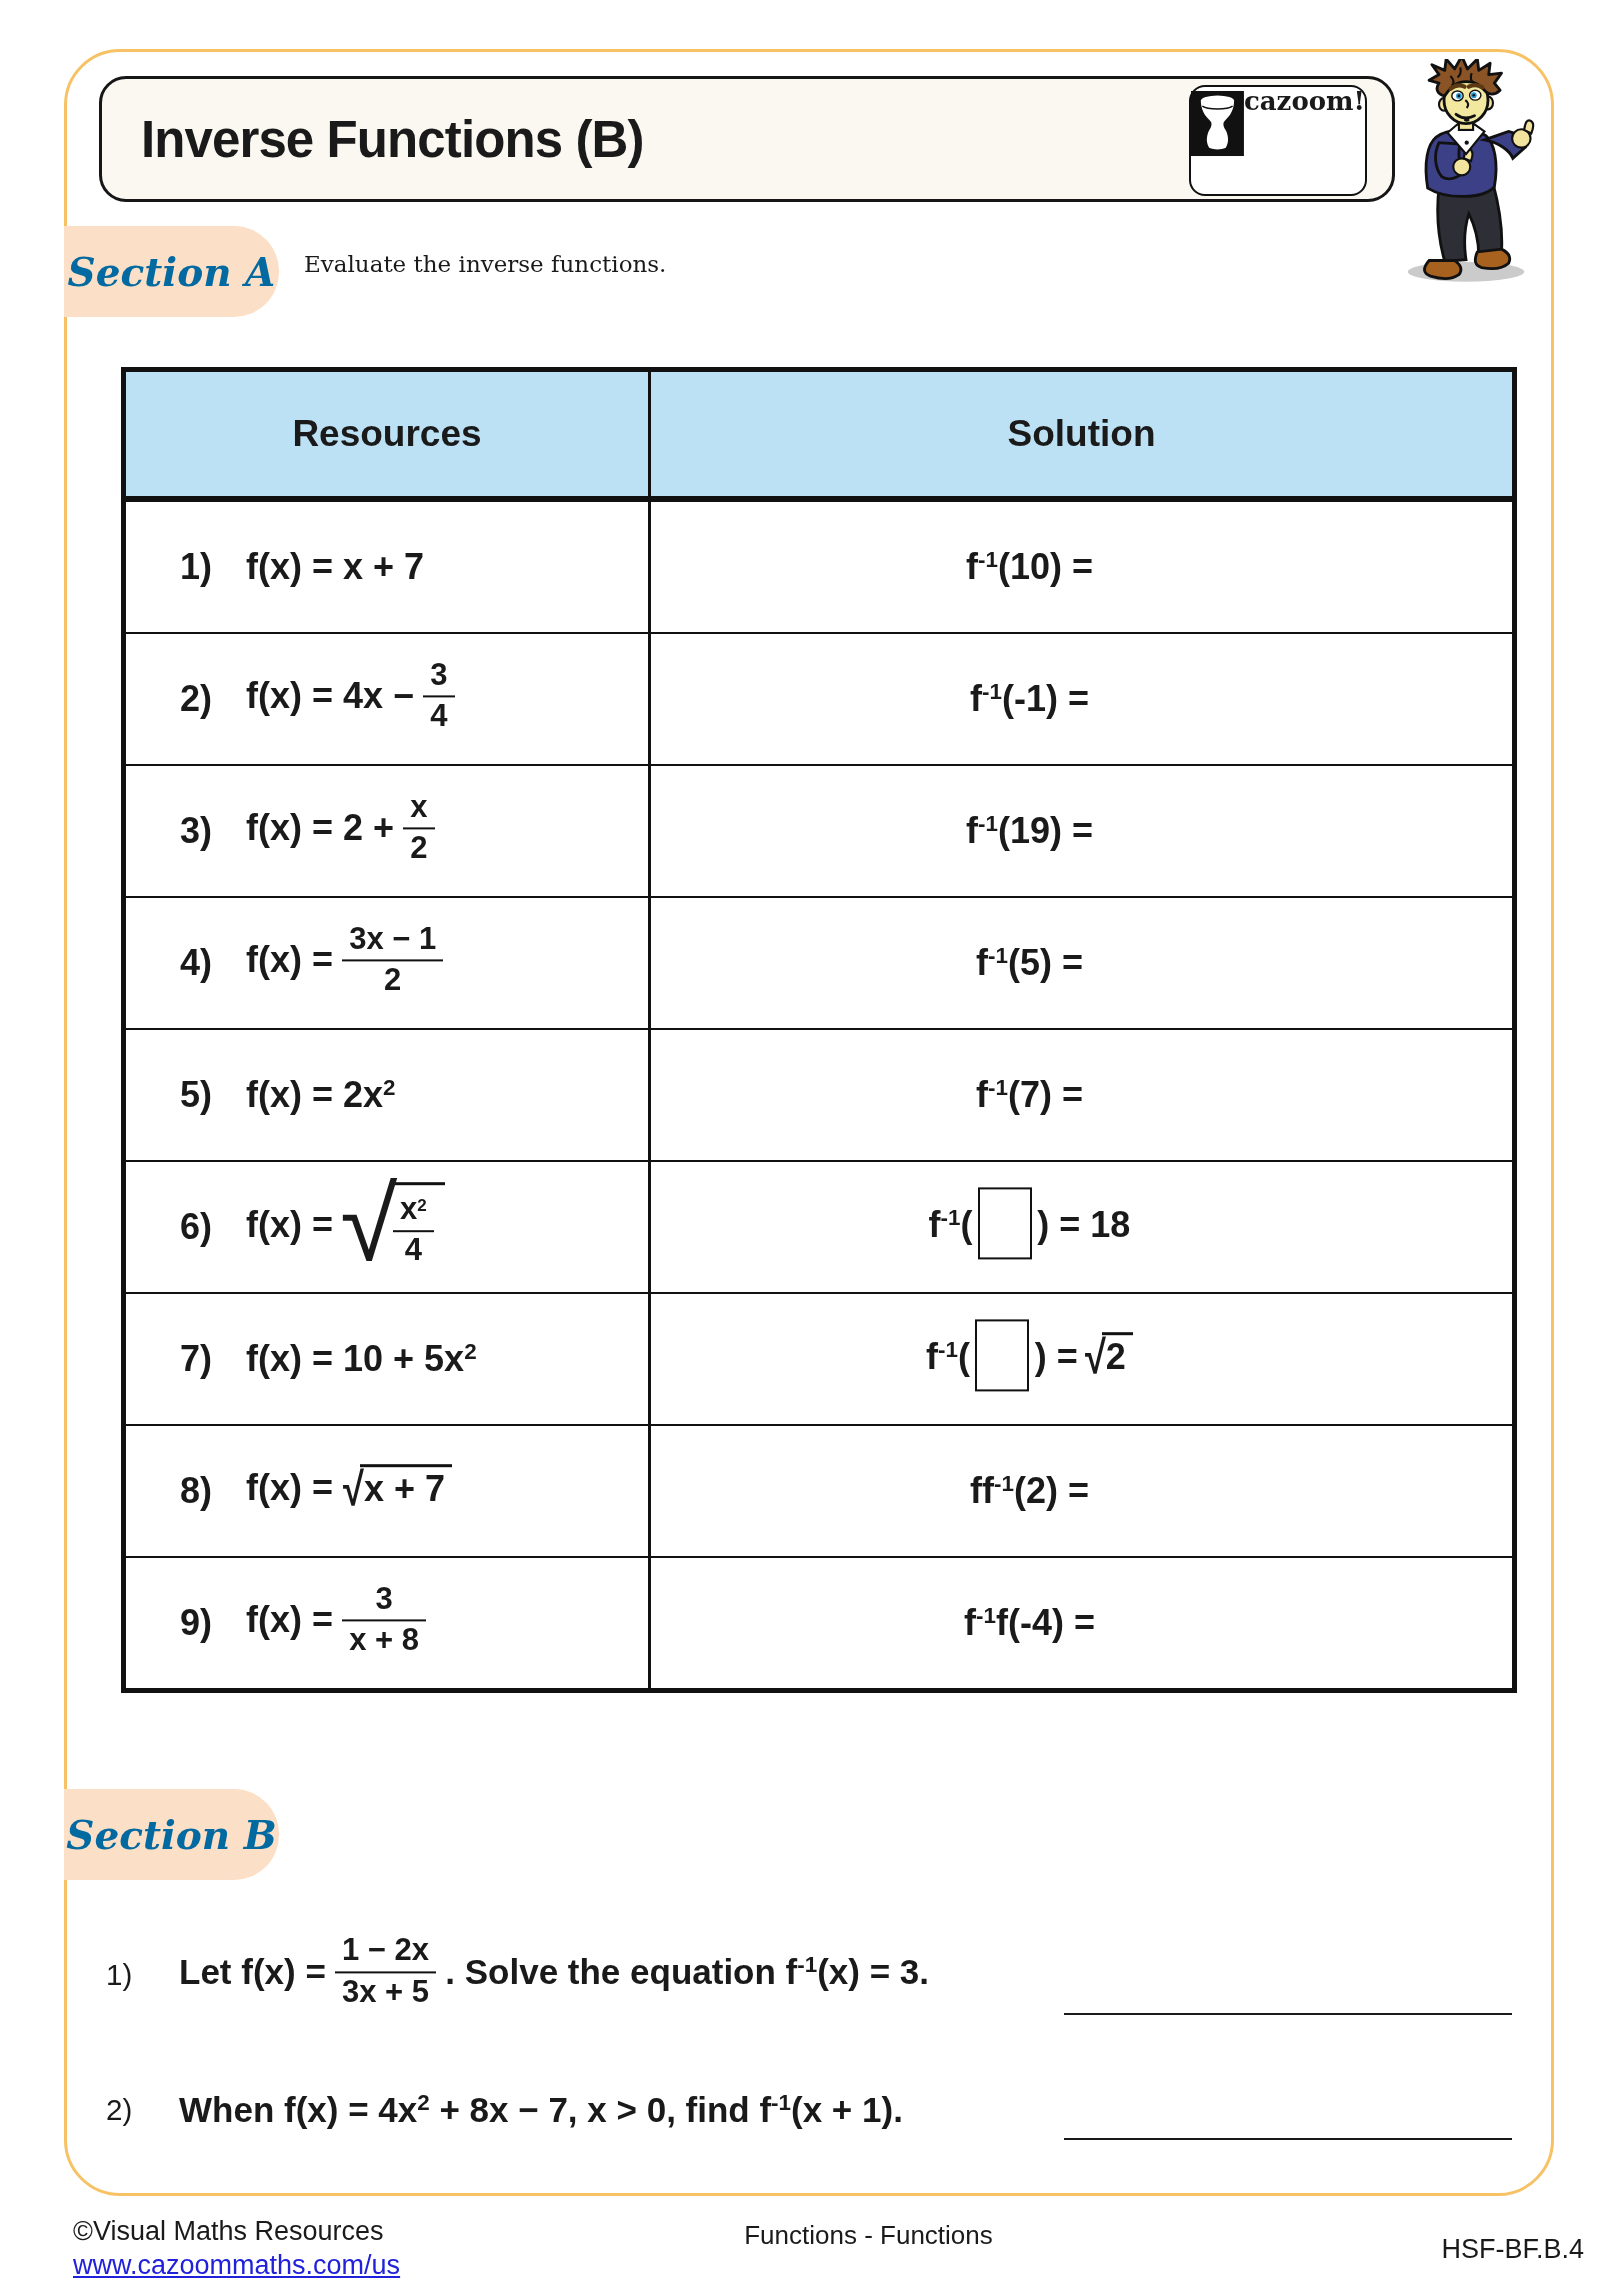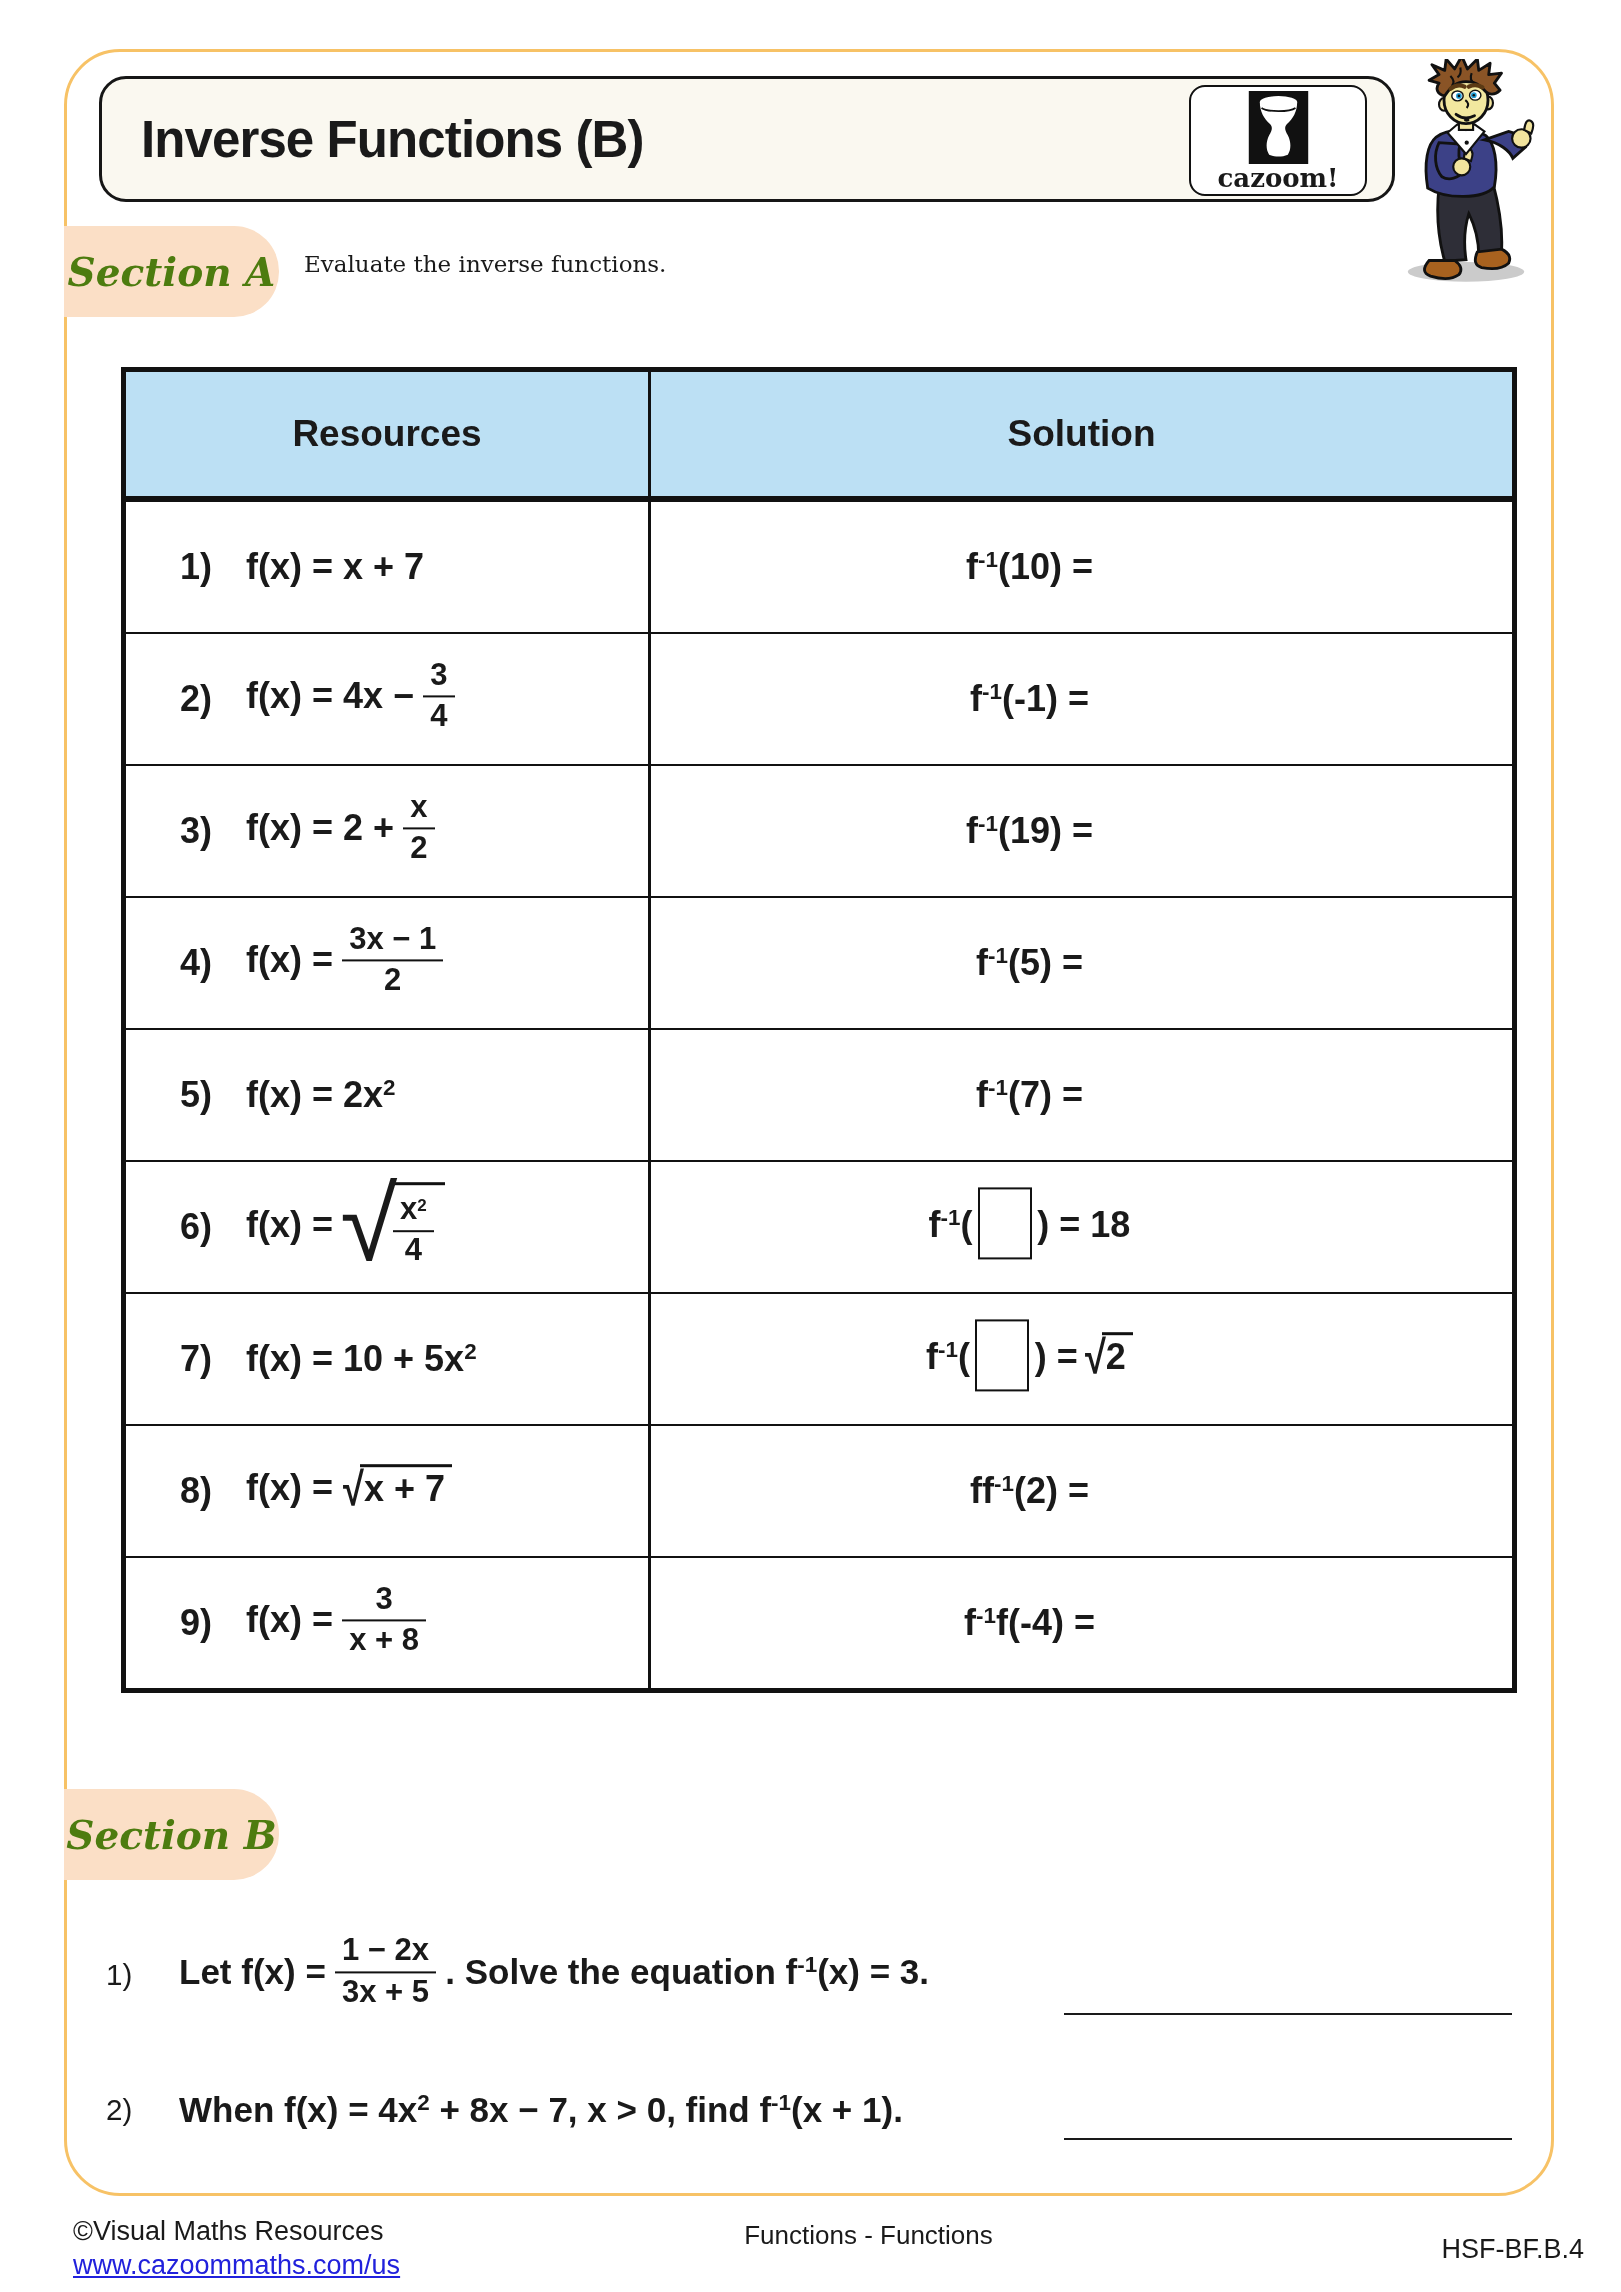--- a/index.html
+++ b/index.html
@@ -12,31 +12,31 @@
 
   
   .title-box{position:absolute;left:99px;top:76px;width:1290px;height:120px;
              background:#FAF8F0;border:3.6px solid #161616;border-radius:27px;
              display:flex;align-items:center;}
   .title{font-size:51px;font-weight:bold;margin-left:39px;letter-spacing:-0.9px;}
 
   
   .logo-box{position:absolute;right:25px;top:6.3px;width:174px;height:107px;
             background:#ffffff;border:2.7px solid #111;border-radius:16px;
-            display:flex;flex-direction:column;align-items:center;justify-content:center;}
+            display:flex;align-items:flex-start;justify-content:center;}
   .drum{width:61px;height:73px;display:block;}
   .logo-text{font-family:"DejaVu Serif",serif;font-weight:bold;font-size:26px;
              letter-spacing:0px;margin-top:0.9px;line-height:1;}
 
   .mascot{position:absolute;left:1395px;top:59px;width:142px;height:227px;}
 
   
   .seclabel{position:absolute;left:64px;width:215px;height:91px;background:#FBDFC6;
             border-radius:0 45px 45px 0;display:flex;align-items:center;justify-content:center;
-            font-family:"DejaVu Serif",serif;font-style:italic;font-weight:bold;font-size:39px;color:#4d7c0f;}
+            font-family:"DejaVu Serif",serif;font-style:italic;font-weight:bold;font-size:39px;color:#0369a1;}
   .seclabel.a{top:226px;}
   .seclabel.b{top:1789px;}
   .instruction{position:absolute;left:304px;top:251px;font-family:"DejaVu Serif",serif;
                font-size:23px;}
 
   
   .table{position:absolute;left:121px;top:367px;width:1386px;
          border:5.4px solid #111;display:grid;grid-template-columns:525px 1fr;background:#fff;}
   .th{background:#BCE0F4;display:flex;align-items:center;justify-content:center;
       font-size:37px;font-weight:bold;height:124px;border-bottom:6.3px solid #111;}

